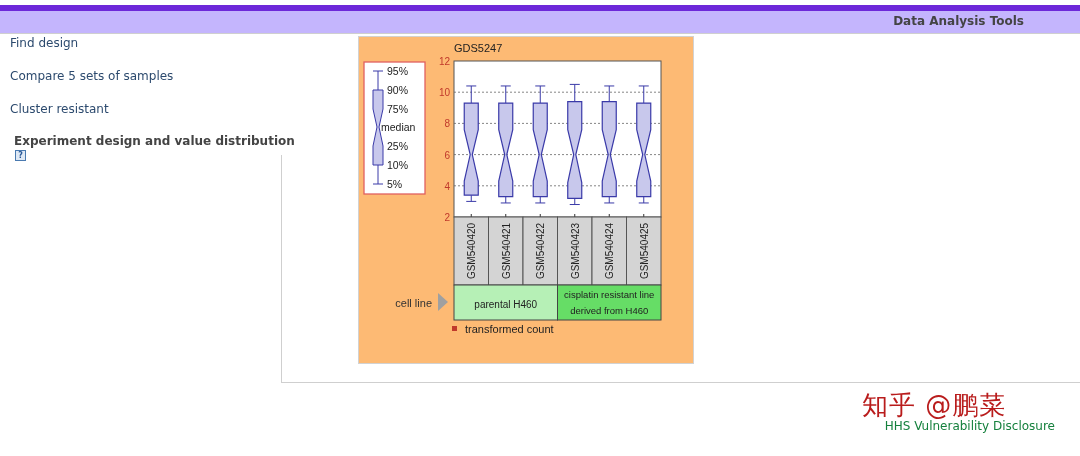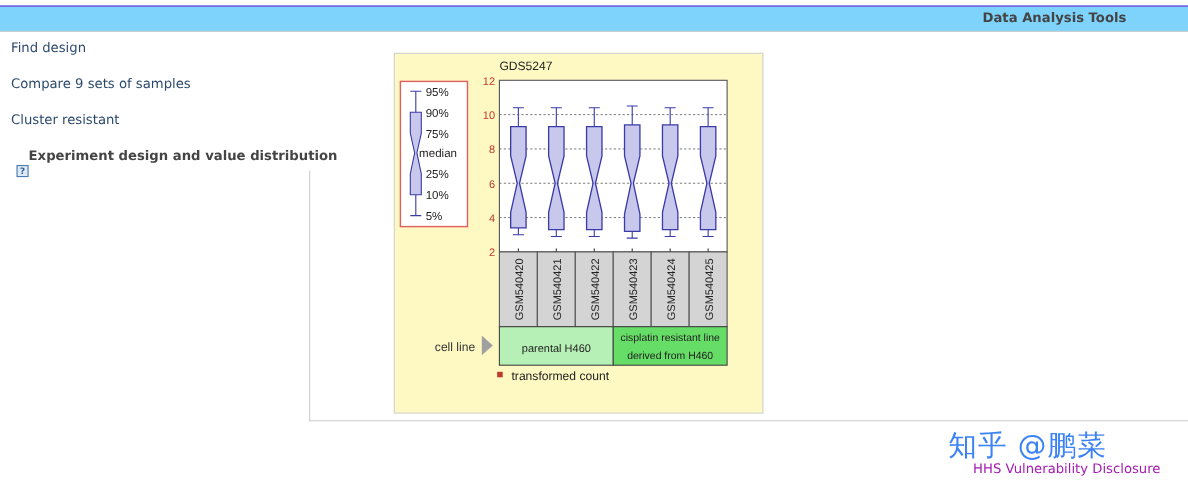--- a/index.html
+++ b/index.html
@@ -1,37 +1,37 @@
 <!DOCTYPE html>
 <html><head>
 <meta charset="utf-8">
 <style>
   html,body{margin:0;padding:0;background:#fff;}
   body{width:1080px;height:456px;position:relative;overflow:hidden;font-family:"DejaVu Sans","Liberation Sans",sans-serif;}
-  .topbar{position:absolute;left:0;top:5px;width:1080px;height:22px;background:#7dd3fc;border-top:1px solid #6d28d9;border-bottom:1px solid #cfcfcf;text-align:right;}
+  .topbar{position:absolute;left:0;top:5px;width:1080px;height:22px;background:#c4b5fd;border-top:6px solid #6d28d9;border-bottom:1px solid #cfcfcf;text-align:right;}
   .topbar .title{position:absolute;right:56px;top:3px;font-size:12px;font-weight:bold;color:#444;}
   .side a{position:absolute;left:10px;font-size:12px;color:#2c4a6e;text-decoration:none;}
-  .side .cur{position:absolute;left:26px;top:134px;font-size:12px;font-weight:bold;color:#444;}
+  .side .cur{position:absolute;left:14px;top:134px;font-size:12px;font-weight:bold;color:#444;}
   .help{position:absolute;left:15px;top:150px;width:9px;height:9px;border:1px solid #4a7ab0;background:#dfe9f5;font-size:8px;line-height:9px;text-align:center;color:#2a5a9a;font-weight:bold;}
   .panel{position:absolute;left:281px;top:155px;width:799px;height:227px;border-left:1px solid #cfcfcf;border-bottom:1px solid #cfcfcf;}
-  .chartbox{position:absolute;left:358px;top:48px;width:334px;height:326px;border:1px solid #d2d2d2;background:#fef9c3;}
-  .footer{position:absolute;right:25px;top:419px;font-size:12px;color:#a21caf;text-decoration:none;}
-  .wm{position:absolute;left:862px;top:388px;font-size:26px;color:#3b82f6;letter-spacing:1px;}
+  .chartbox{position:absolute;left:358px;top:36px;width:334px;height:326px;border:1px solid #d2d2d2;background:#fdba74;}
+  .footer{position:absolute;right:25px;top:419px;font-size:12px;color:#15803d;text-decoration:none;}
+  .wm{position:absolute;left:862px;top:388px;font-size:26px;color:#b91c1c;letter-spacing:1px;}
   svg text{font-family:"Liberation Sans","DejaVu Sans",sans-serif;}
 </style>
 </head>
 <body>
 
 <div class="topbar">
   <span class="title">Data Analysis Tools</span>
 </div>
 
 <div class="side">
   <a href="#" style="top:36px">Find design</a>
-  <a href="#" style="top:69px">Compare 9 sets of samples</a>
+  <a href="#" style="top:69px">Compare 5 sets of samples</a>
   <a href="#" style="top:102px">Cluster resistant</a>
   <span class="cur">Experiment design and value distribution</span>
   <span class="help">?</span>
 </div>
 
 <div class="panel"></div>
 
 <div class="chartbox">
   <svg id="chart" width="334" height="326">
       <text x="95" y="15" font-size="11" fill="#222">GDS5247</text>

